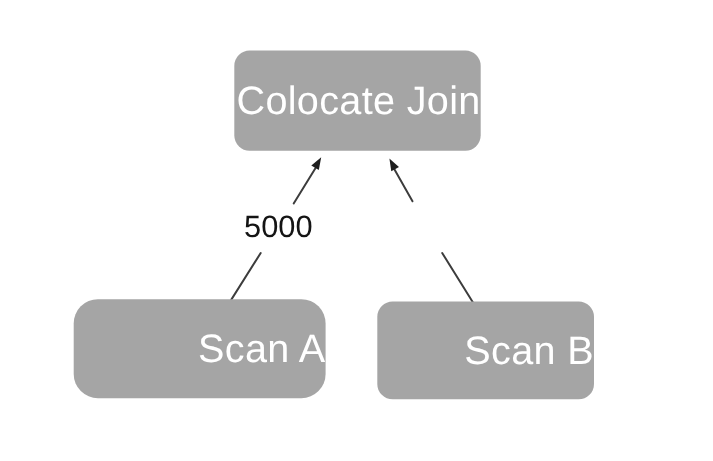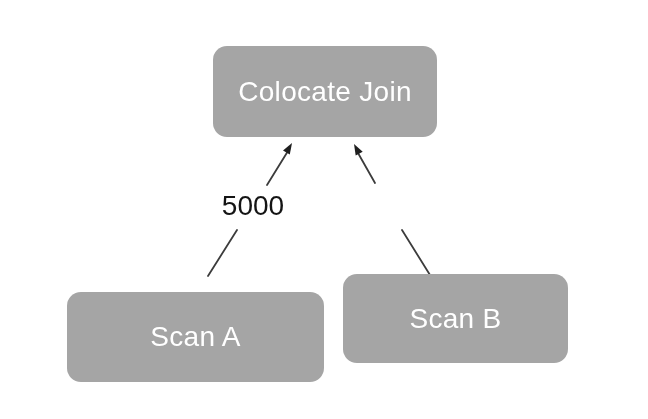--- a/index.html
+++ b/index.html
@@ -35,28 +35,28 @@
   }
   .edges-layer polygon {
     fill: var(--arrowhead);
   }
   .node {
     position: absolute;
     background: var(--node-fill);
     border-radius: 14px;
     display: flex;
     align-items: center;
-    justify-content: center;
+    justify-content: flex-end;
     color: var(--node-text);
-    font-size: 28px;
+    font-size: 36px;
     letter-spacing: 0.3px;
   }
   .node-join  { left: 213px; top: 46px;  width: 224px; height: 91px; }
-  .node-scan-a{ left: 67px;  top: 292px; width: 257px; height: 90px; }
-  .node-scan-b{ left: 343px; top: 274px; width: 225px; height: 89px; }
+  .node-scan-a{ left: 67px;  top: 272px; width: 229px; height: 90px; border-radius: 22px; }
+  .node-scan-b{ left: 343px; top: 274px; width: 197px; height: 89px; }
   .edge-label {
     position: absolute;
     transform: translate(-50%, -50%);
     color: var(--edge-label-text);
     font-size: 28px;
     white-space: nowrap;
     text-align: center;
   }
   .edge-label-left  { left: 253px; top: 206px; }
   .edge-label-right { left: 389px; top: 204px; }

